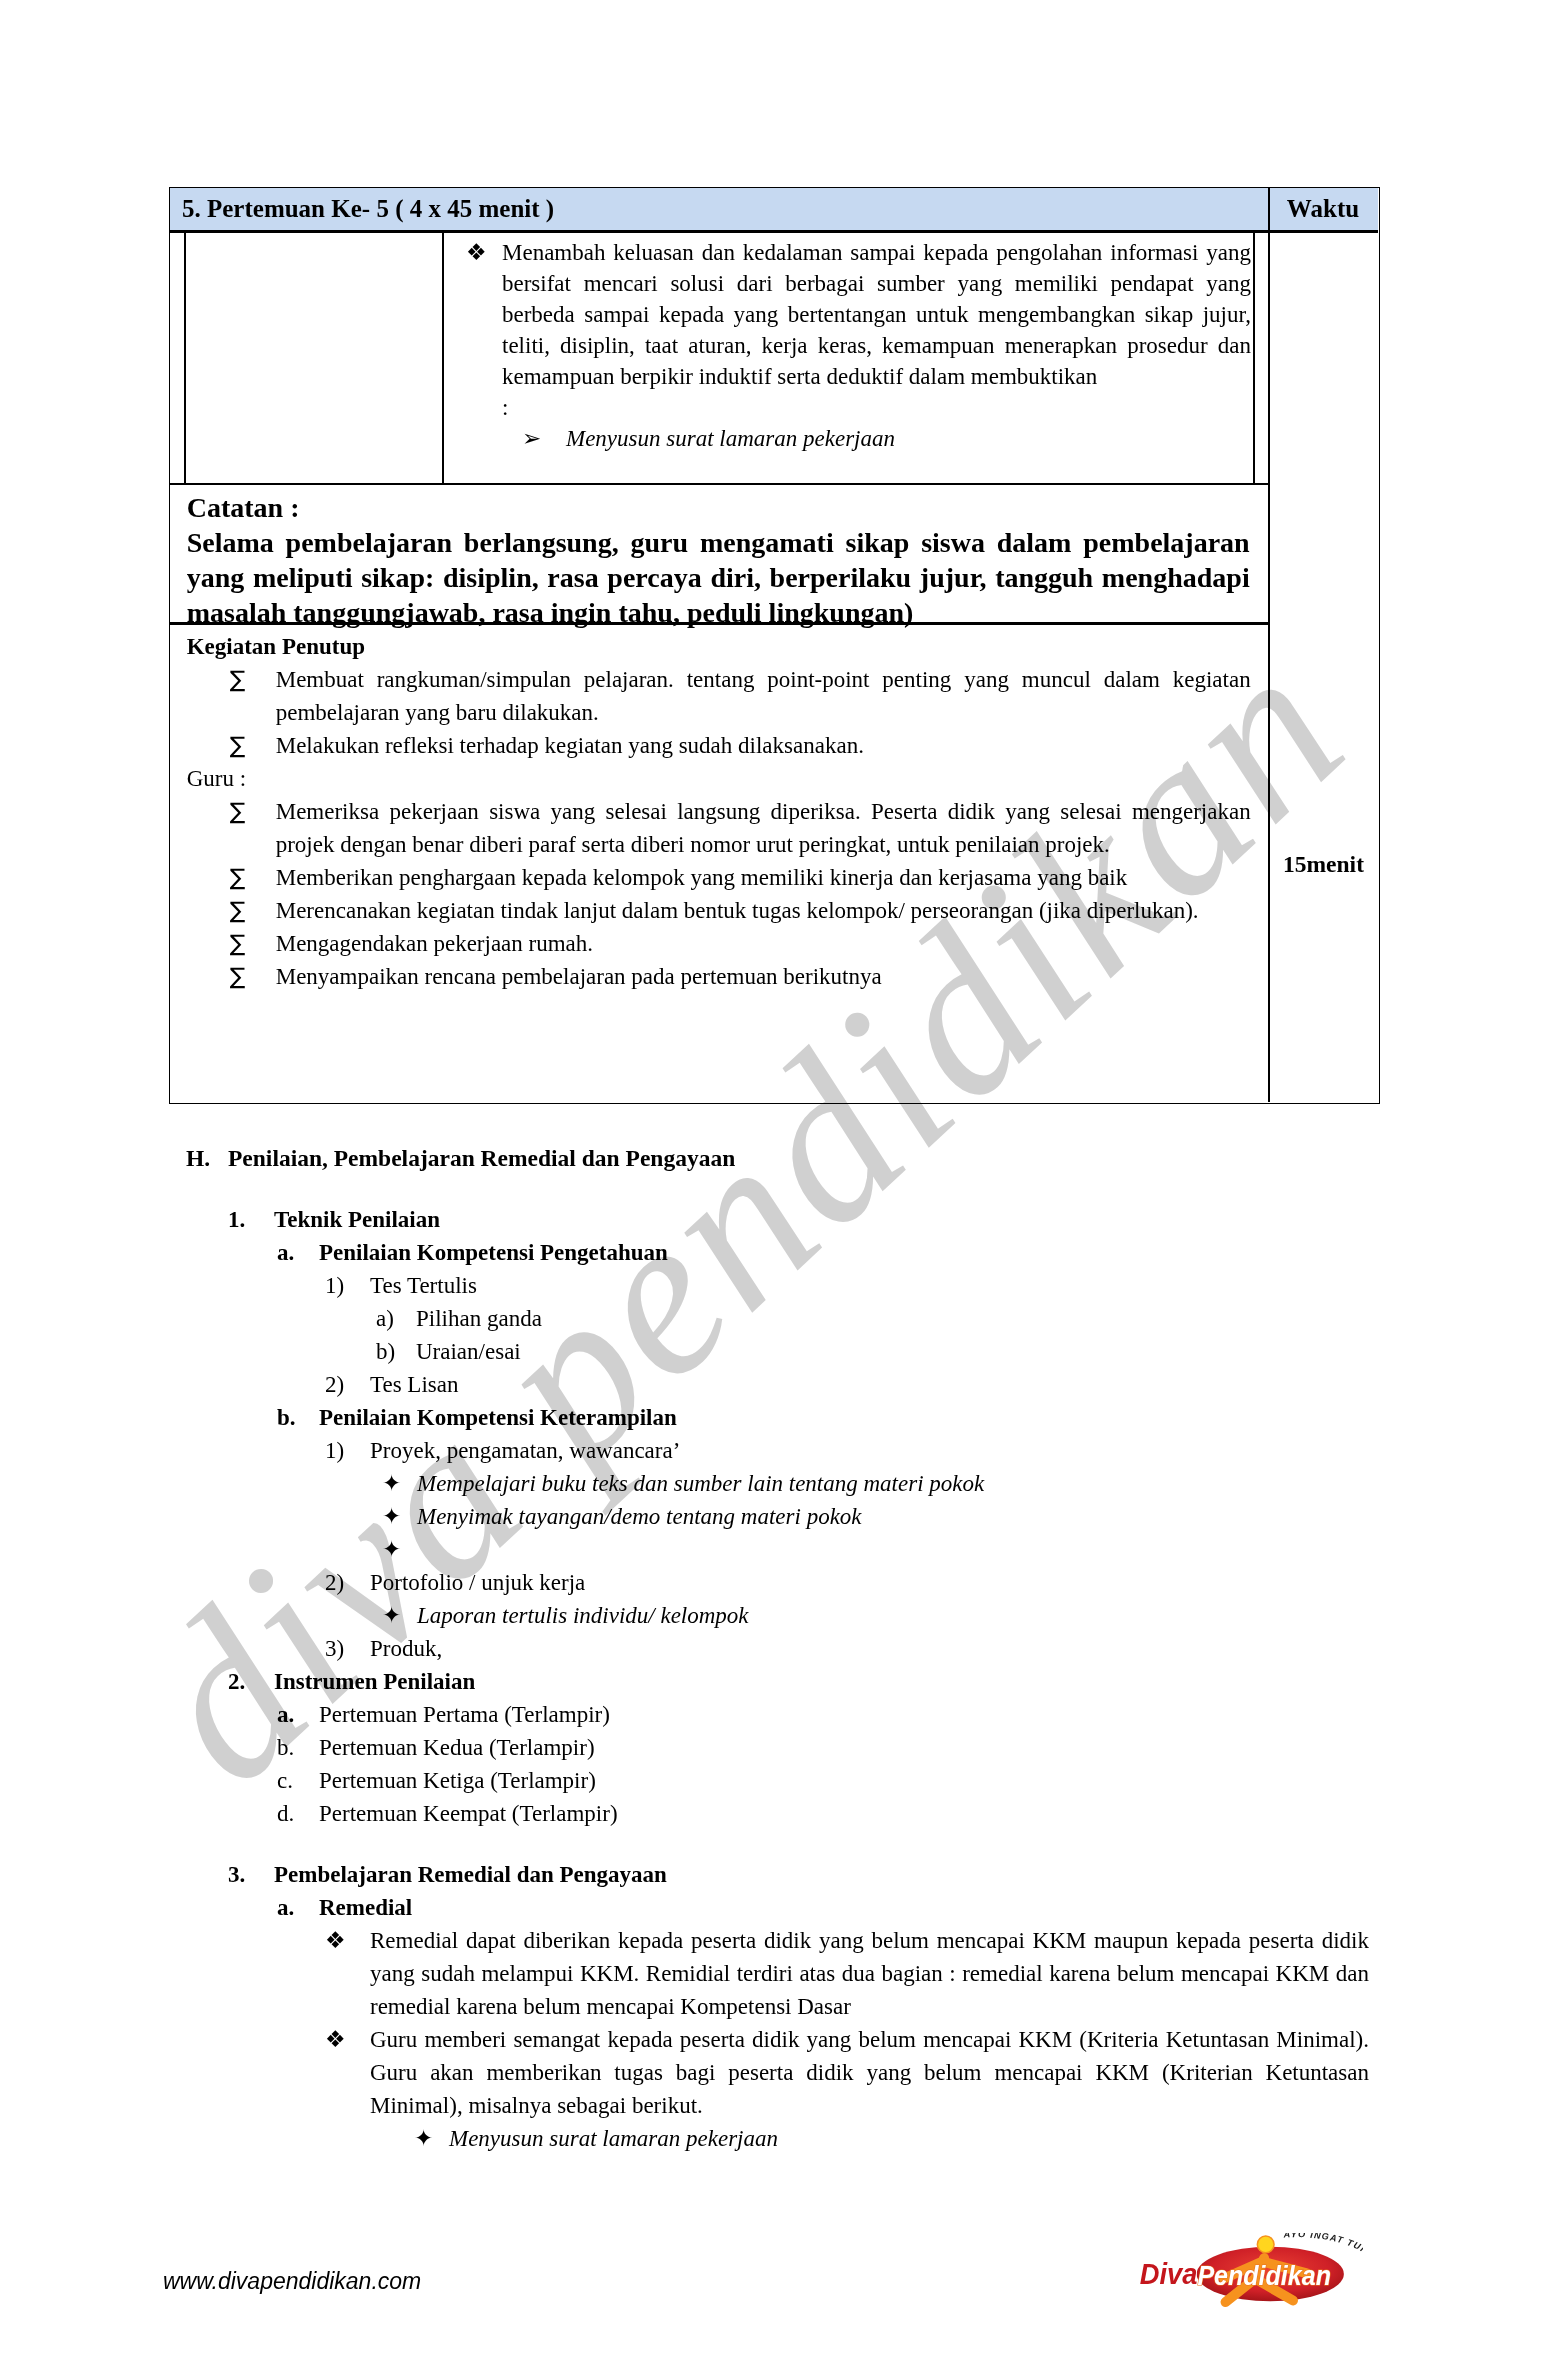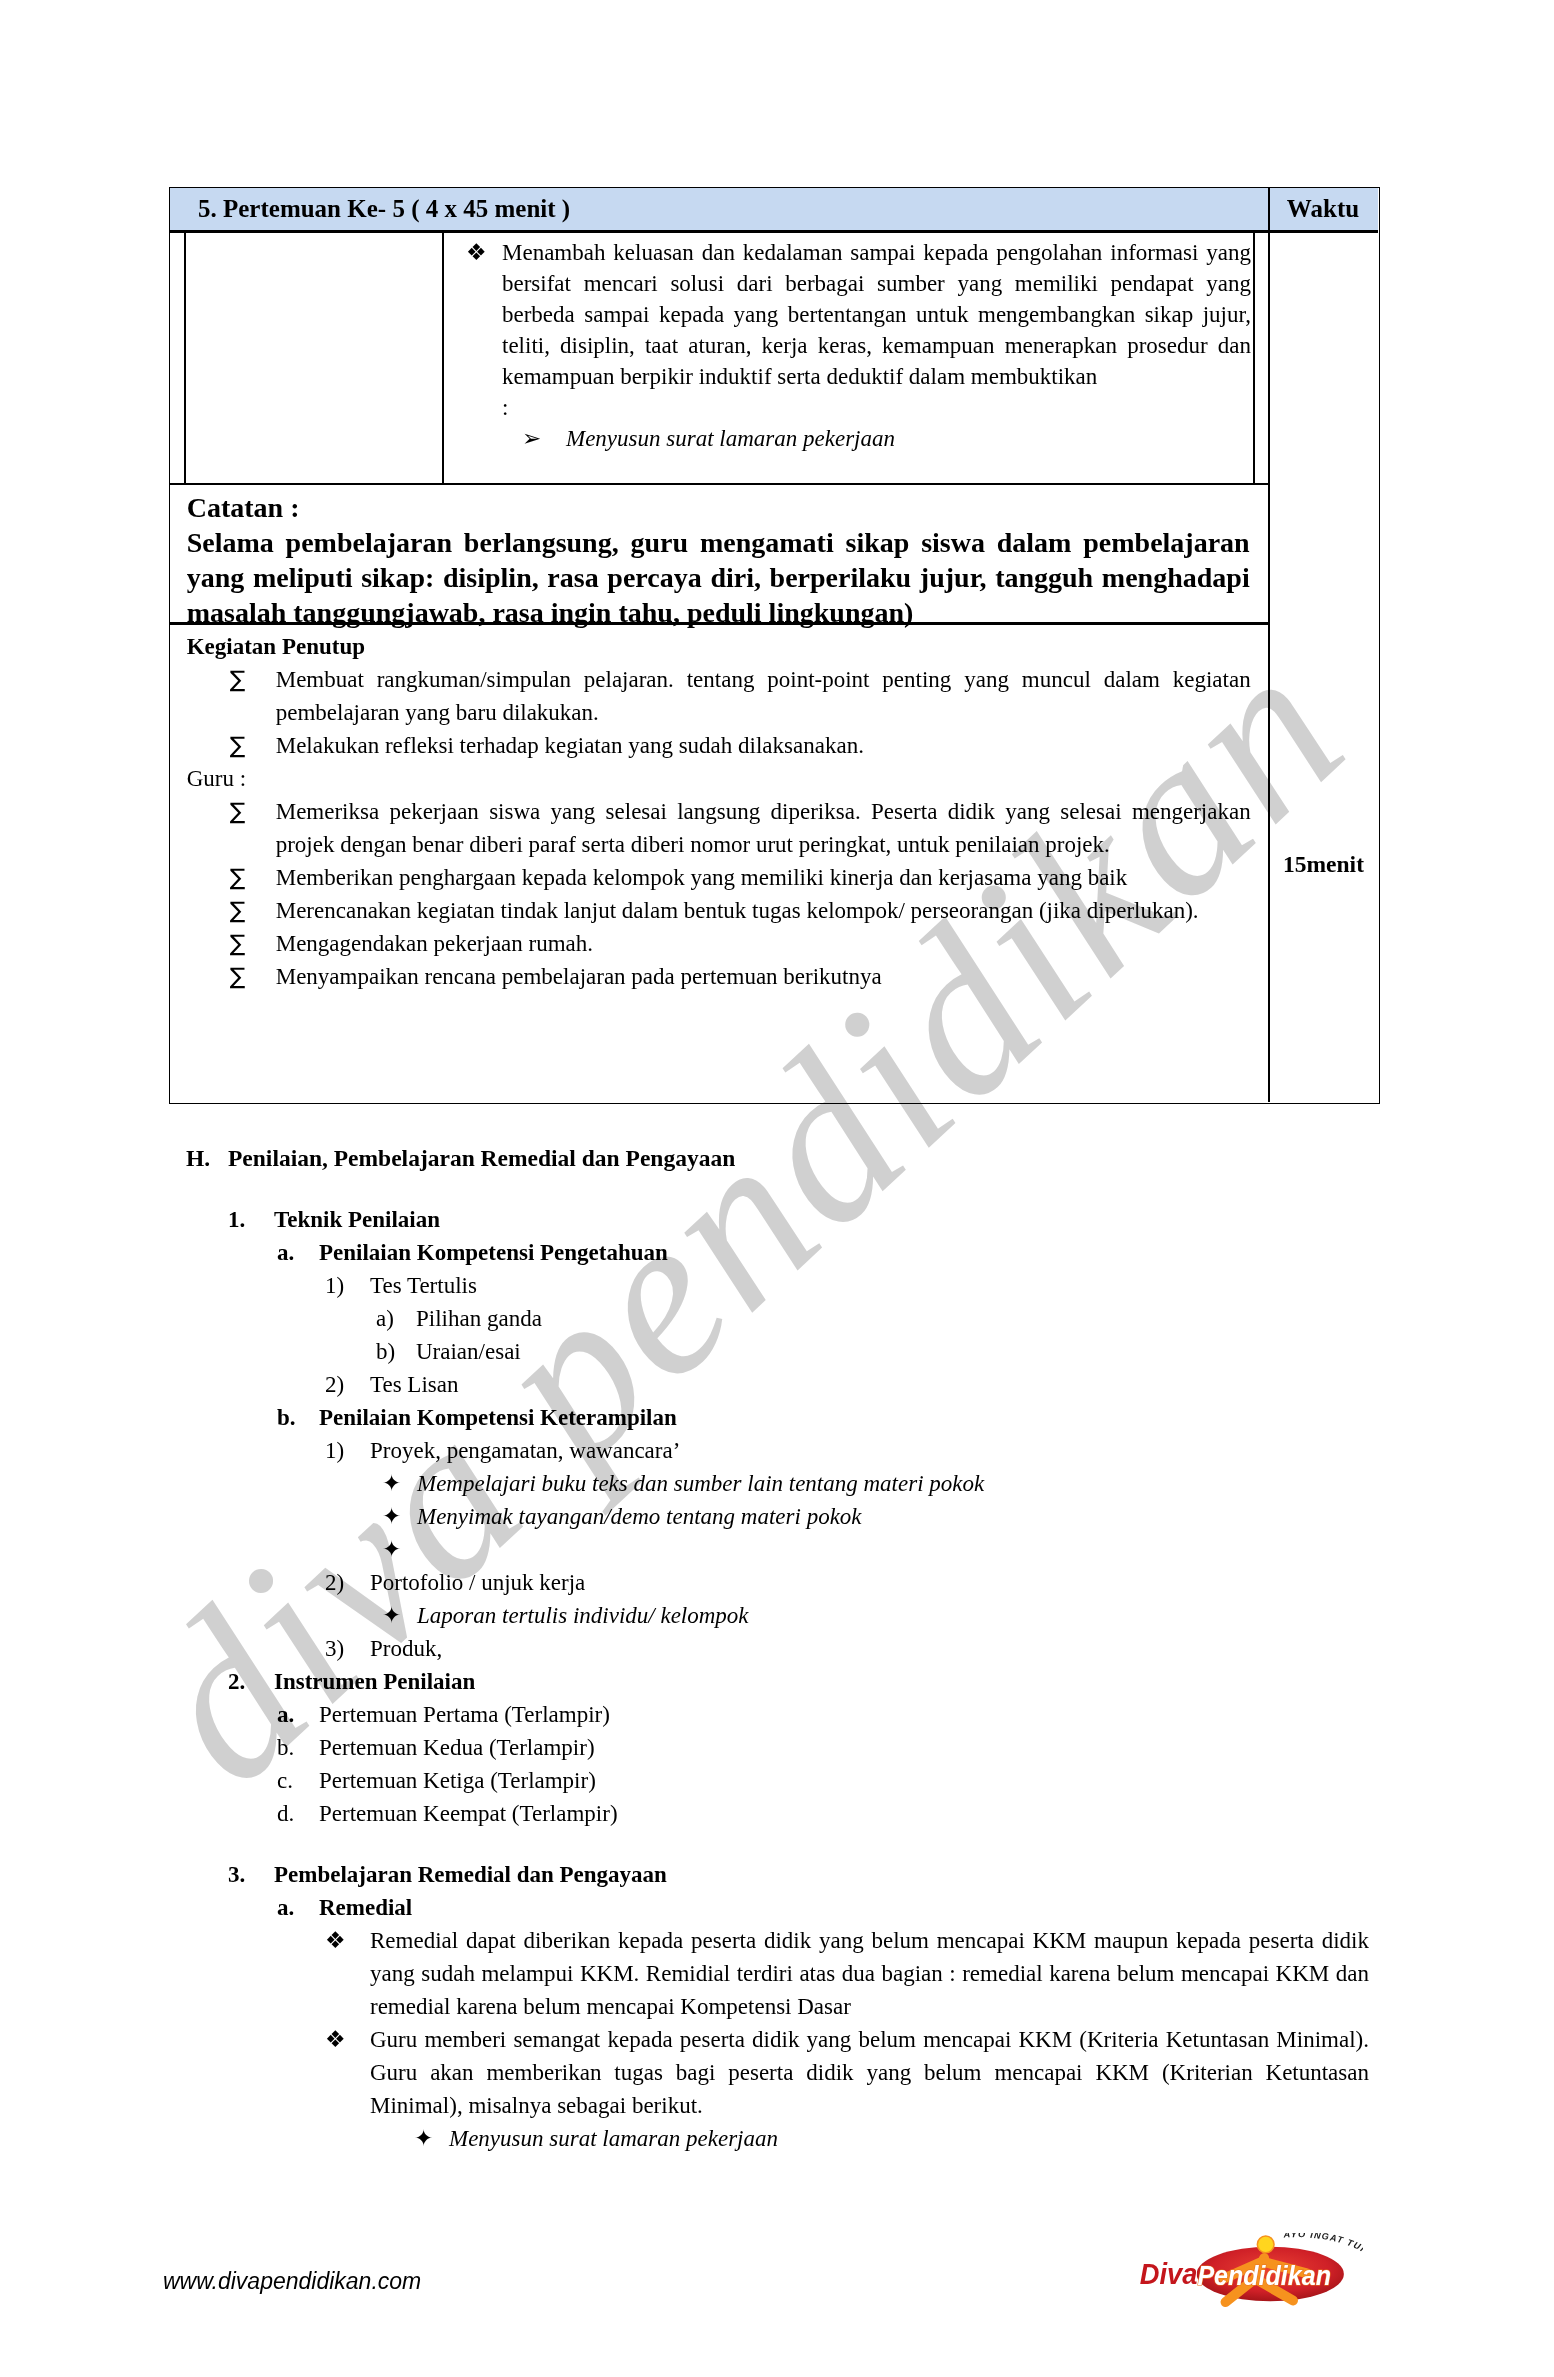--- a/index.html
+++ b/index.html
@@ -14,21 +14,21 @@
     font-size:228px;font-style:italic;white-space:nowrap;
     color:rgba(150,150,150,0.45);z-index:0;letter-spacing:4.6px;
     font-family:"Liberation Serif", serif;
   }
   
   .tbl{position:absolute;left:169px;top:187px;width:1211px;height:917px;
        border:1.5px solid #000;box-sizing:border-box;z-index:1;}
   .bline{position:absolute;background:#000;}
   .hdr{position:absolute;left:0;top:0;width:1208px;height:42px;background:#c6d9f1;
        border-bottom:3px solid #000;display:flex;}
-  .hdr-main{width:1098px;display:flex;align-items:center;padding-left:28px;
+  .hdr-main{width:1098px;display:flex;align-items:center;padding-left:12px;
             font-weight:bold;font-size:25px;box-sizing:border-box;}
   .hdr-waktu{flex:1;display:flex;align-items:center;justify-content:center;
              font-weight:bold;font-size:25px;}
   .v-waktu{left:1098px;top:0;width:1.5px;height:914px;}
   .nl{top:45px;width:1.5px;height:250px;}
   .nl1{left:14.4px;}  .nl2{left:272px;}  .nl3{left:1083px;}
   .rl1{left:0;top:295px;width:1098px;height:2.3px;}
   .rl2{left:0;top:434px;width:1098px;height:3px;}
   
   .row2c{position:absolute;left:296px;top:49px;width:785px;font-size:23px;line-height:31px;}

